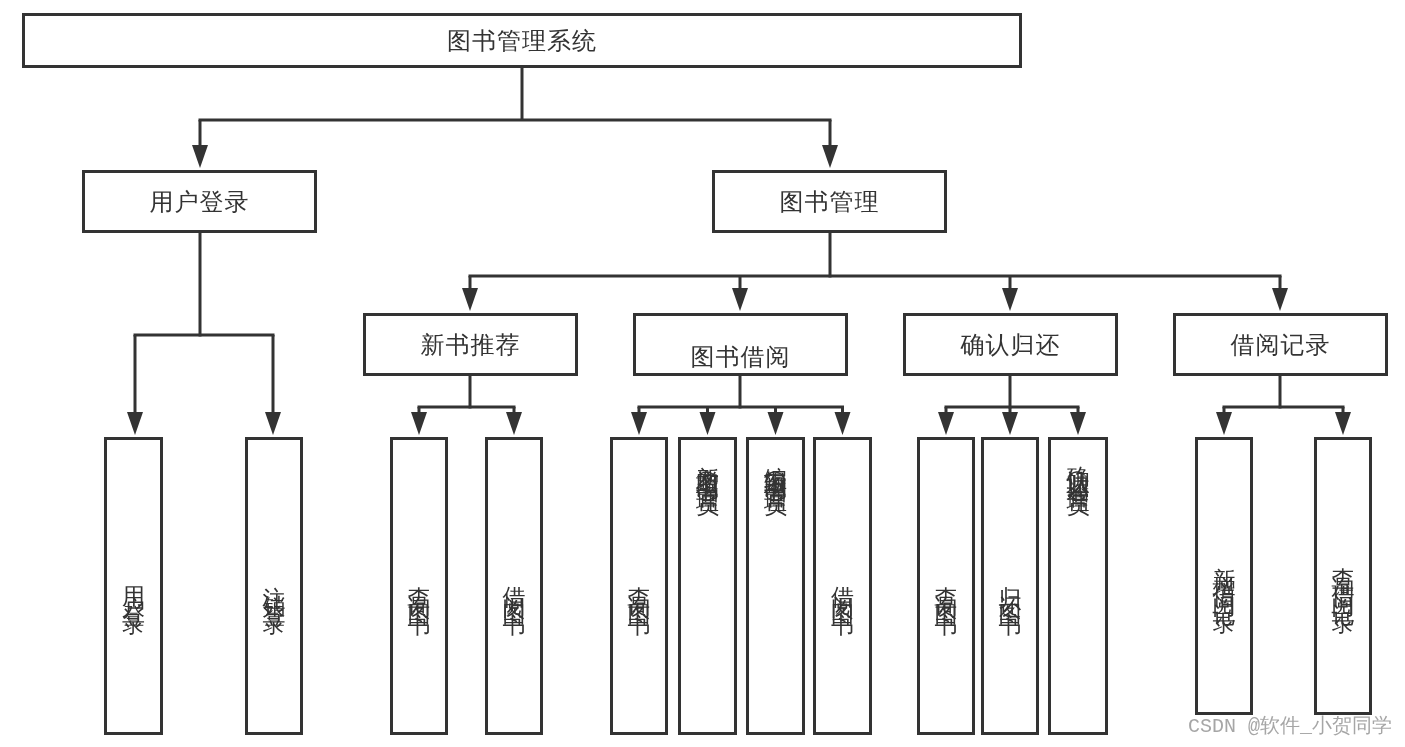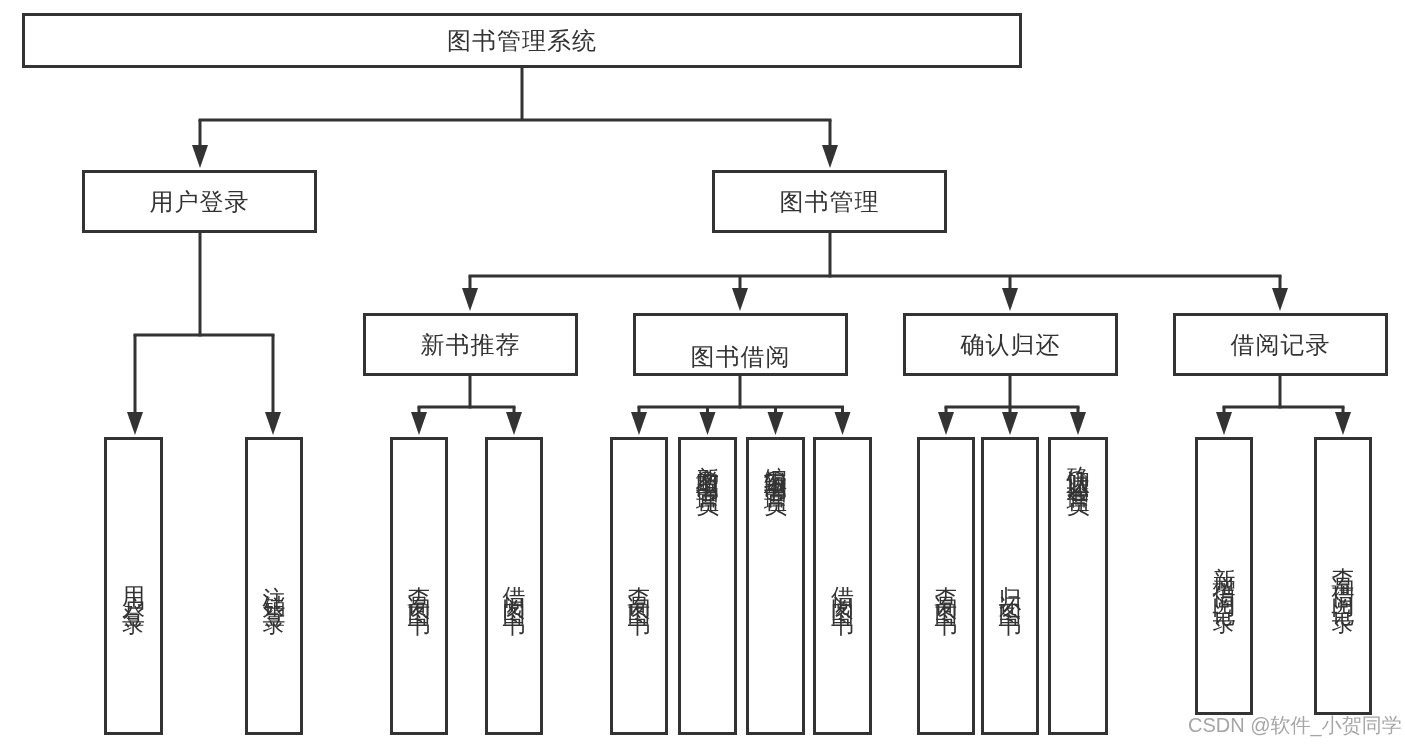--- a/index.html
+++ b/index.html
@@ -42,20 +42,21 @@
   .leaf.long { align-items: flex-start; }
   .leaf.long .vtext { letter-spacing: 4px; padding-top: 8px; }
   .watermark {
     position: absolute;
     left: 1188px;
     top: 712px;
     font-size: 20px;
     color: #a6a6a6;
     white-space: nowrap;
     z-index: 5;
+    font-family: Liberation Mono, monospace;
   }
 </style>
 </head>
 <body>
 
 <div class="stage">
 
   <svg class="wires" viewBox="0 0 1405 747" xmlns="http://www.w3.org/2000/svg">
 
     <g>

